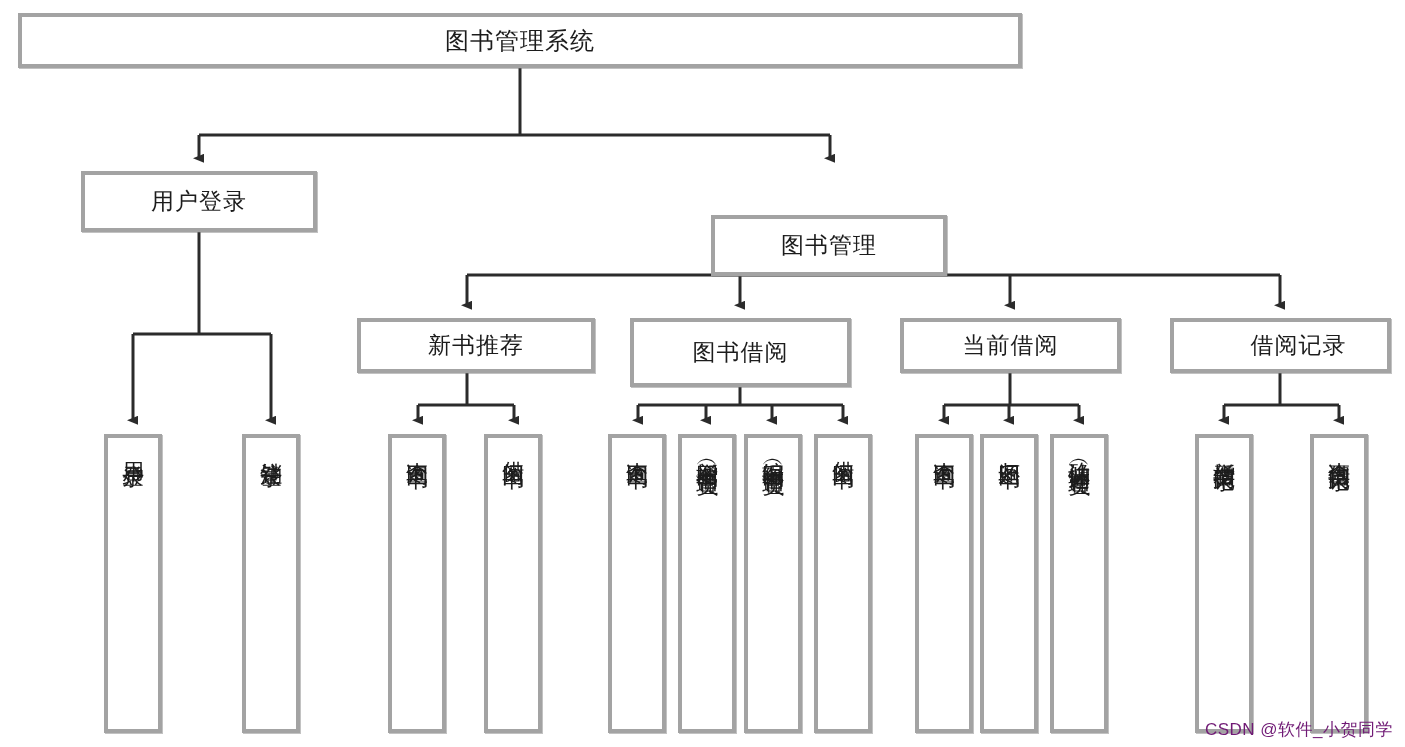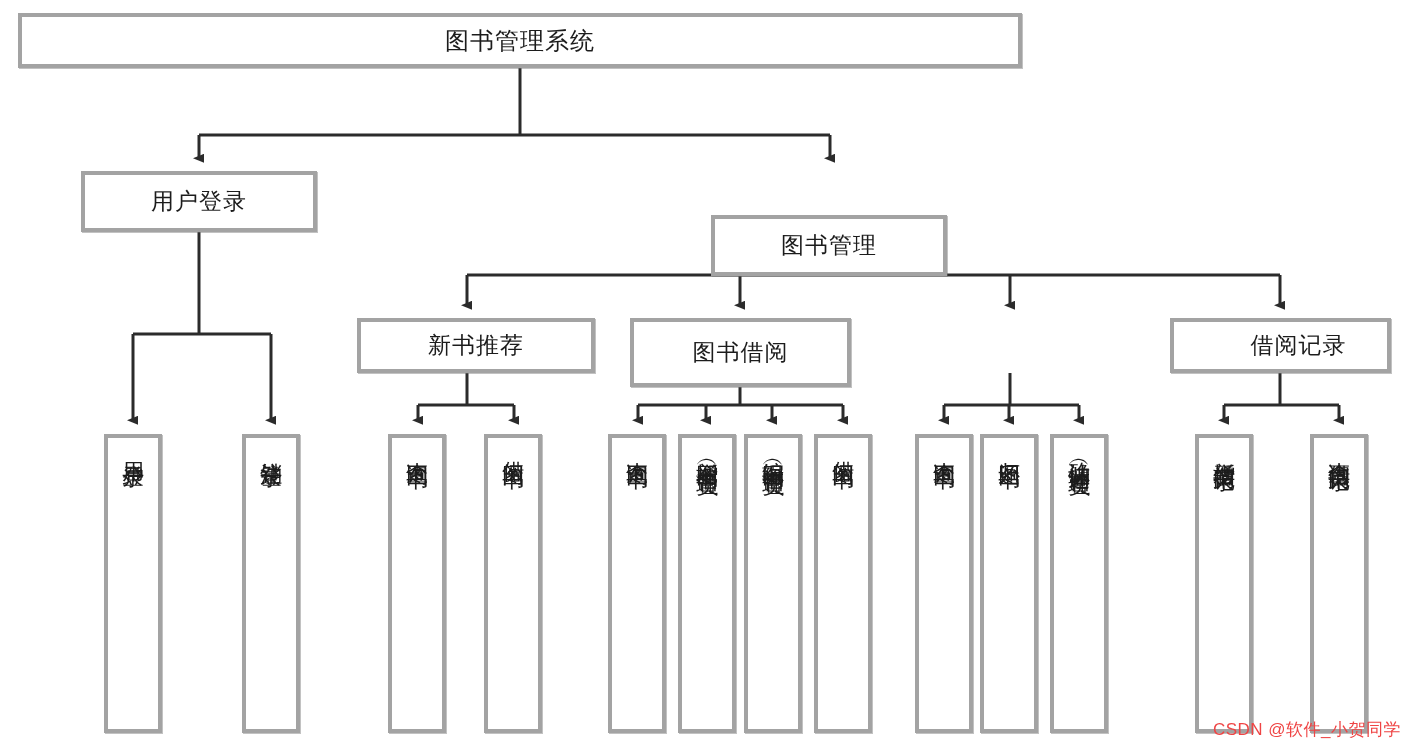--- a/index.html
+++ b/index.html
@@ -55,24 +55,24 @@
   .node.v .lbl {
     writing-mode: vertical-rl;
     text-orientation: upright;
     font-size: 22px;
     line-height: 1.12;
     letter-spacing: 2px;
     white-space: nowrap;
   }
   .watermark {
     position: absolute;
-    right: 4px;
+    right: 12px;
     bottom: 6px;
     font-size: 17px;
-    color: #ef4444;
+    color: #701a75;
     letter-spacing: 0.5px;
     white-space: nowrap;
     pointer-events: none;
   }
 </style>
 </head>
 <body>
 
 <div id="canvas">
 
@@ -136,20 +136,23 @@
   <div class="node h" style="left:711px; top:171px; width:236px; height:61px;margin-top:44px;">
     <span class="lbl">图书管理</span>
   </div>
 
   <div class="node h" style="left:357px; top:318px; width:238px; height:55px;">
     <span class="lbl">新书推荐</span>
   </div>
   <div class="node h" style="left:630px; top:318px; width:221px; height:69px;">
     <span class="lbl">图书借阅</span>
   </div>
+  <div class="node h" style="left:900px; top:318px; width:221px; height:55px;">
+    <span class="lbl">当前借阅</span>
+  </div>
   <div class="node h" style="left:1170px; top:318px; width:221px; height:55px;padding-left:36px;">
     <span class="lbl">借阅记录</span>
   </div>
 
   <div class="node v" style="left:104px; top:434px; width:58px; height:299px;">
     <span class="lbl">用户登录</span>
   </div>
   <div class="node v" style="left:242px; top:434px; width:58px; height:299px;">
     <span class="lbl">注销登录</span>
   </div>

